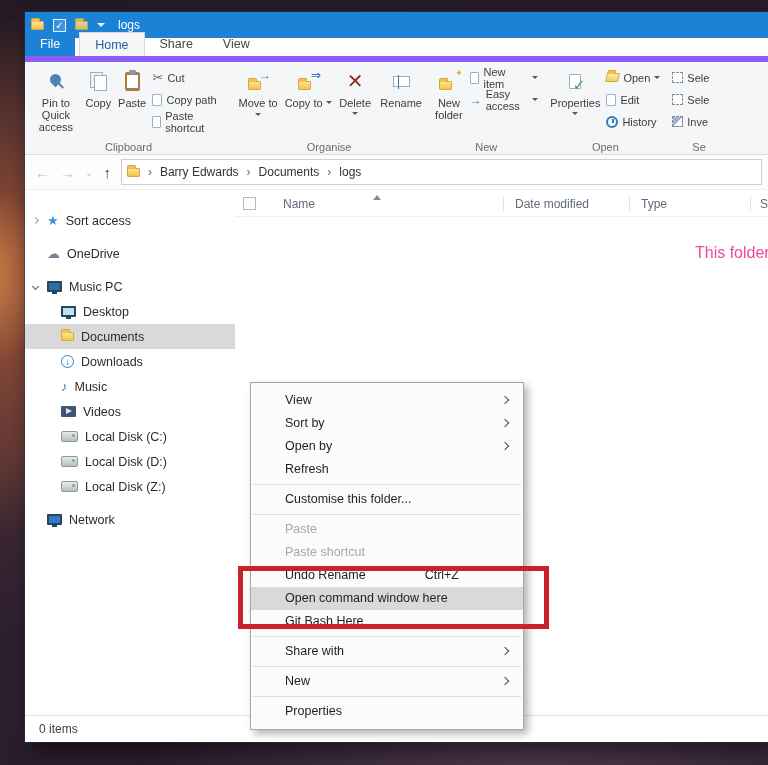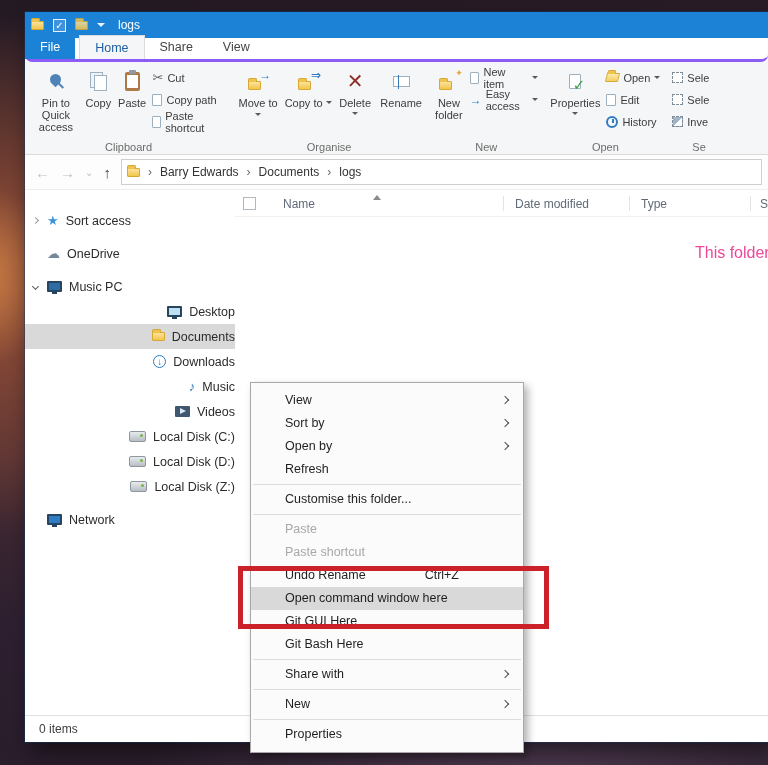--- a/index.html
+++ b/index.html
@@ -18,21 +18,21 @@
 
   
   .titlebar { height:26px; background:#1c82d6; display:flex; align-items:center;
     padding-left:6px; gap:9px; color:#fff; font-size:12px; }
   .t-title { margin-left:4px; }
   .qat-box { width:13px; height:13px; border:1px solid #eaf3fb; background:rgba(255,255,255,.15);
     font-size:10px; line-height:11px; text-align:center; color:#fff; }
   .qat-chev { width:0; height:0; border:4px solid transparent; border-top-color:#e8f2fb; margin-top:4px; }
 
   
-  .tabsrow { height:24px; background:#fff; display:flex; align-items:flex-end; border-bottom:3px solid #8b5cf6;border-radius:7px; }
+  .tabsrow { height:24px; background:#fff; display:flex; align-items:flex-end; border-bottom:6px solid #8b5cf6; }
   .tab { padding:0 15px; height:24px; line-height:24px; font-size:12.5px; color:#454545; }
   .tab.file { background:#1c82d6; color:#fff; margin-right:4px; }
   .tab.active { background:#f5f6f7; border:1px solid #dadbdc; border-bottom:none; color:#1f5f9e; }
 
   
   .ribbon { height:93px; background:#f5f6f7; border-bottom:1px solid #dadbdc;
     display:flex; overflow:hidden; padding-left:2px; }
   .rgroup { position:relative; display:flex; align-items:flex-start; padding:3px 3px 15px 3px; }
   .glabel { position:absolute; bottom:1px; left:0; right:0; text-align:center;
     font-size:11px; color:#6c6c6c; }
@@ -99,21 +99,21 @@
   .nav.en { color:#4a4a4a; }
   .nav.chev { font-size:10px; }
   .addrbox { flex:1; height:26px; border:1px solid #cfcfcf; background:#fff; display:flex;
     align-items:center; padding-left:5px; gap:6px; font-size:12px; color:#333; }
   .crumbsep { color:#6a6a6a; font-size:12px; padding:0 2px; }
 
   
   .main { position:absolute; top:178px; bottom:27px; left:0; right:0; display:flex; background:#fff; }
   .sidebar { width:210px; padding-top:18px; font-size:12.5px; color:#2b2b2b; flex:none; }
   .side-item { height:25px; display:flex; align-items:center; gap:7px; padding-left:22px; position:relative; }
-  .side-item.child { padding-left:36px;justify-content:flex-end; }
+  .side-item.child { padding-left:36px; }
   .side-item.gap { margin-top:8px; }
   .side-item.sel { background:#d9d9d9; }
   .schev { position:absolute; left:8px; width:5px; height:5px; border-right:1px solid #9a9a9a;
     border-bottom:1px solid #9a9a9a; transform:rotate(-45deg); }
   .schev.down { transform:rotate(45deg); border-color:#5a5a5a; }
 
   .filearea { flex:1; position:relative; font-size:12px; color:#444; }
   .hdr { position:absolute; top:0; left:0; right:0; height:27px; border-bottom:1px solid #f0f0f0; }
   .hdr .hlabel { position:absolute; top:7px; color:#5f6b78;text-align:right; }
   .hdr .vline { position:absolute; top:6px; width:1px; height:15px; background:#e4e4e4; }
@@ -434,23 +434,20 @@
     <span>Paste shortcut</span>
   </div>
   <div class="mi">
     <span>Undo Rename</span>
     <span class="short">Ctrl+Z</span>
   </div>
   <div class="mi hl">
     <span>Open command window here</span>
   </div>
   <div class="mi">
-    <span>Git GUI Here</span>
-  </div>
-  <div class="mi">
     <span>Git Bash Here</span>
   </div>
   <div class="msep"></div>
   <div class="mi">
     <span>Share with</span>
     <span class="sub"></span>
   </div>
   <div class="msep"></div>
   <div class="mi">
     <span>New</span>

